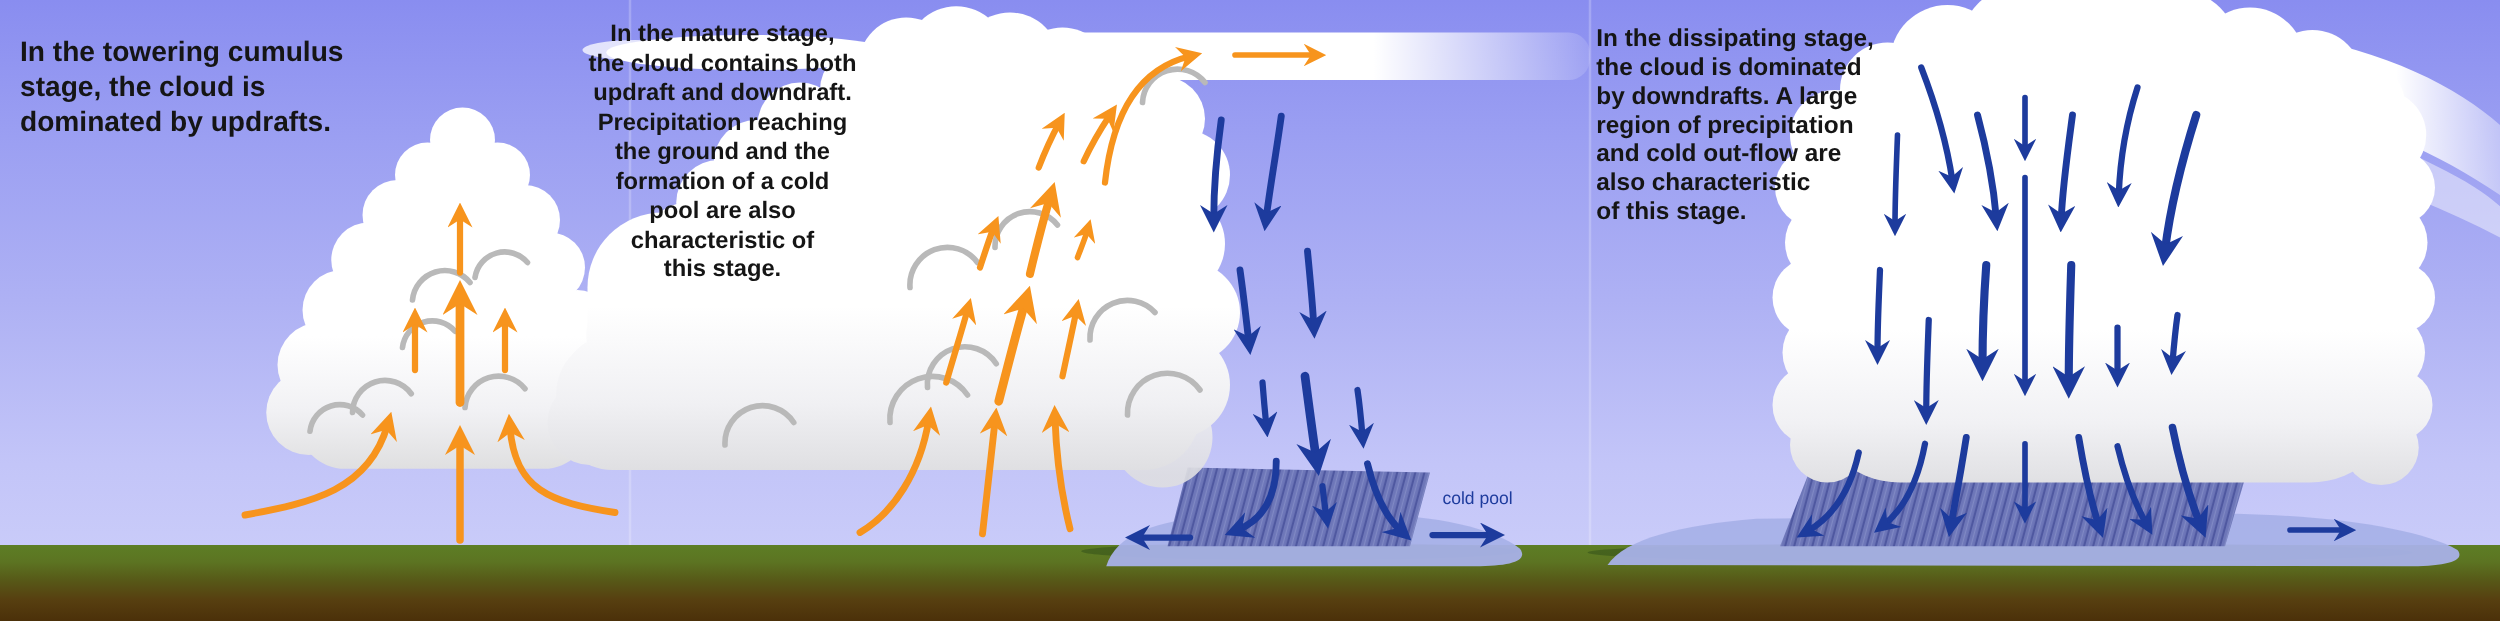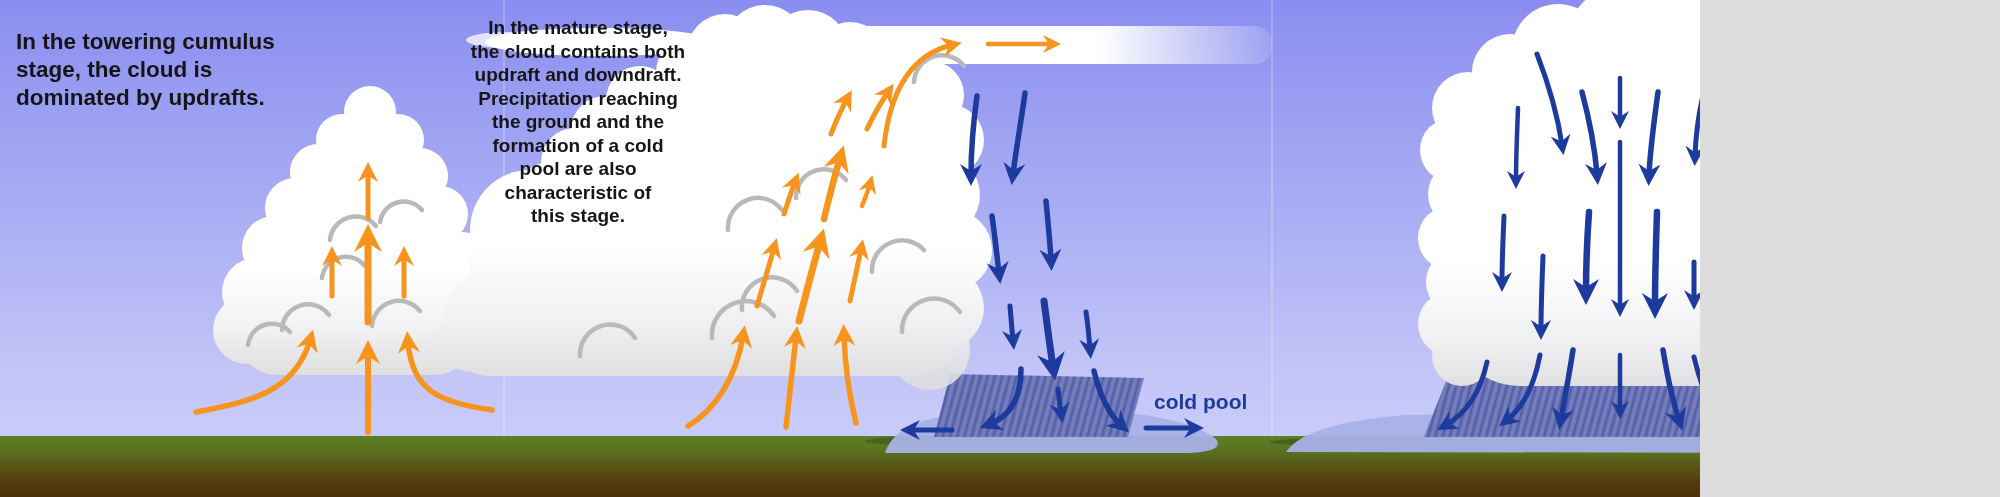--- a/index.html
+++ b/index.html
@@ -1,17 +1,17 @@
 <!DOCTYPE html>
 <html><head>
 <meta charset="utf-8">
 <style>
   html,body{margin:0;padding:0;background:#dddddd;}
   .canvas{
-    position:relative;width:1700px;height:497px;overflow:hidden;
+    position:relative;width:2000px;height:497px;overflow:hidden;
     font-family:"Liberation Sans",sans-serif;
   }
   .sky{
     position:absolute;left:0;top:0;width:2000px;height:437px;
     background:linear-gradient(180deg,#898df0 0%,#9b9ff2 25%,#aeb1f4 55%,#c3c5f8 85%,#c9cbf9 100%);
   }
   .divider{
     position:absolute;top:0;width:2px;height:437px;
     background:rgba(255,255,255,.22);
   }
@@ -20,21 +20,21 @@
     background:linear-gradient(180deg,#5d7e25 0%,#5c7422 22%,#575a18 45%,#573f10 72%,#4b3009 100%);
   }
   svg.scene{position:absolute;left:0;top:0;}
   .desc{
     position:absolute;font-weight:bold;color:#151515;white-space:pre-line;
   }
   #desc1{left:16px;top:28px;font-size:22.5px;line-height:28px;width:360px;}
   #desc2{left:448px;top:16px;font-size:19px;line-height:23.5px;width:260px;text-align:center;}
   #desc3{left:1277px;top:20px;font-size:19.5px;line-height:23px;width:270px;}
   .coldpool-label{
-    position:absolute;left:1154px;top:390px;font-size:21px;font-weight:bold;color:#1d3b9d;
+    position:absolute;left:1154px;top:390px;font-size:14px;font-weight:normal;color:#1d3b9d;
   }
 </style>
 </head>
 <body>
 
 <div class="canvas">
   <div class="sky"></div>
   <div class="divider" style="left:503px"></div>
   <div class="divider" style="left:1271px"></div>
   <div class="ground"></div>
@@ -276,14 +276,21 @@
 dominated by updrafts.</div>
   <div class="desc" id="desc2">In the mature stage,
 the cloud contains both
 updraft and downdraft.
 Precipitation reaching
 the ground and the
 formation of a cold
 pool are also
 characteristic of
 this stage.</div>
+  <div class="desc" id="desc3">In the dissipating stage,
+the cloud is dominated
+by downdrafts.  A large
+region of precipitation
+and cold out-flow are
+also characteristic
+of this stage.</div>
   <div class="coldpool-label">cold pool</div>
 </div>
 
 </body></html>

